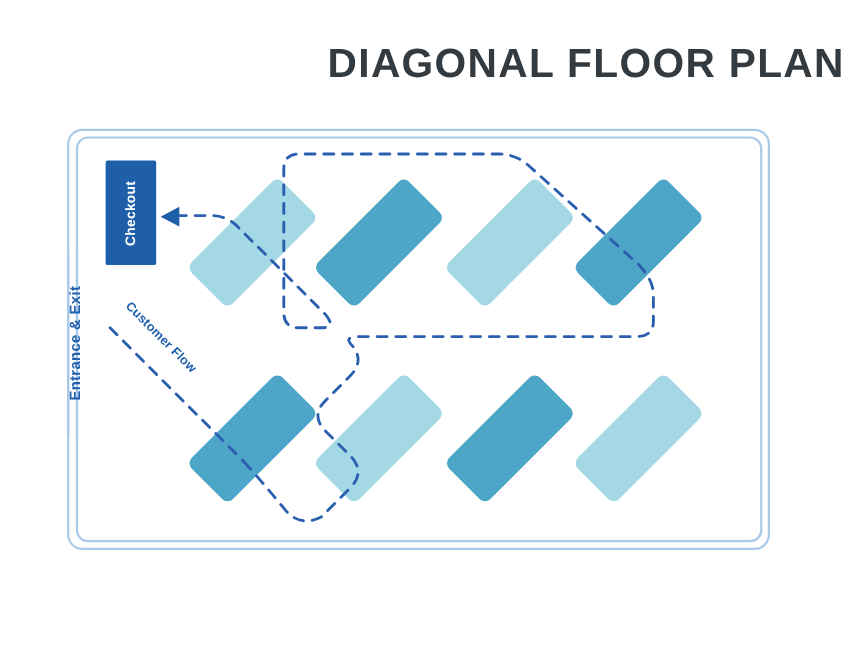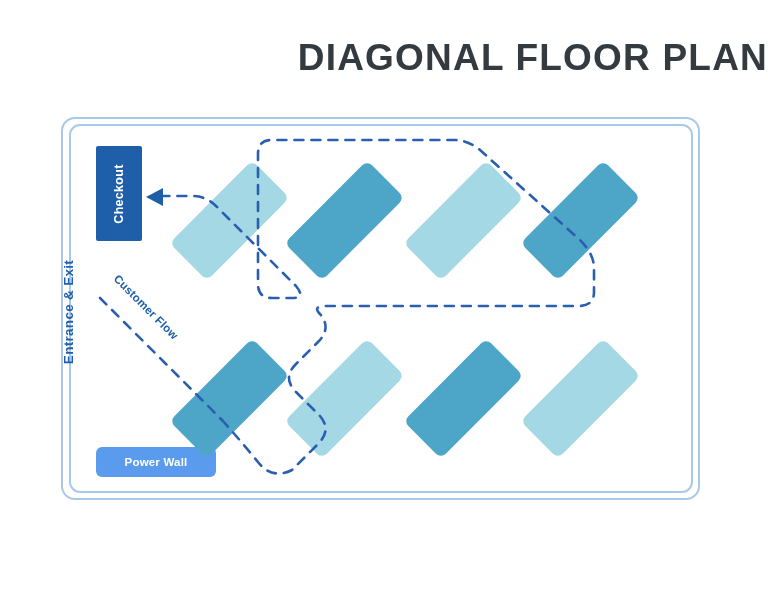--- a/index.html
+++ b/index.html
@@ -159,23 +159,20 @@
   <div class="frame-inner"></div>
 
   <div class="entrance-line-a"></div>
   <div class="entrance-line-b"></div>
   <div class="entrance-label">Entrance &amp; Exit</div>
 
   <div class="checkout">
     <span class="checkout-label">Checkout</span>
   </div>
 
-  <div class="powerwall">
-    <span class="powerwall-label">Power Wall</span>
-  </div>
 
   <div class="fixture" style="left:203px; top:162px; background:#a3d8e4;"></div>
   <div class="fixture" style="left:318px; top:162px; background:#4da6c8;"></div>
   <div class="fixture" style="left:437px; top:162px; background:#a3d8e4;"></div>
   <div class="fixture" style="left:554px; top:162px; background:#4da6c8;"></div>
 
   <div class="fixture" style="left:203px; top:340px; background:#4da6c8;"></div>
   <div class="fixture" style="left:318px; top:340px; background:#a3d8e4;"></div>
   <div class="fixture" style="left:437px; top:340px; background:#4da6c8;"></div>
   <div class="fixture" style="left:554px; top:340px; background:#a3d8e4;"></div>

